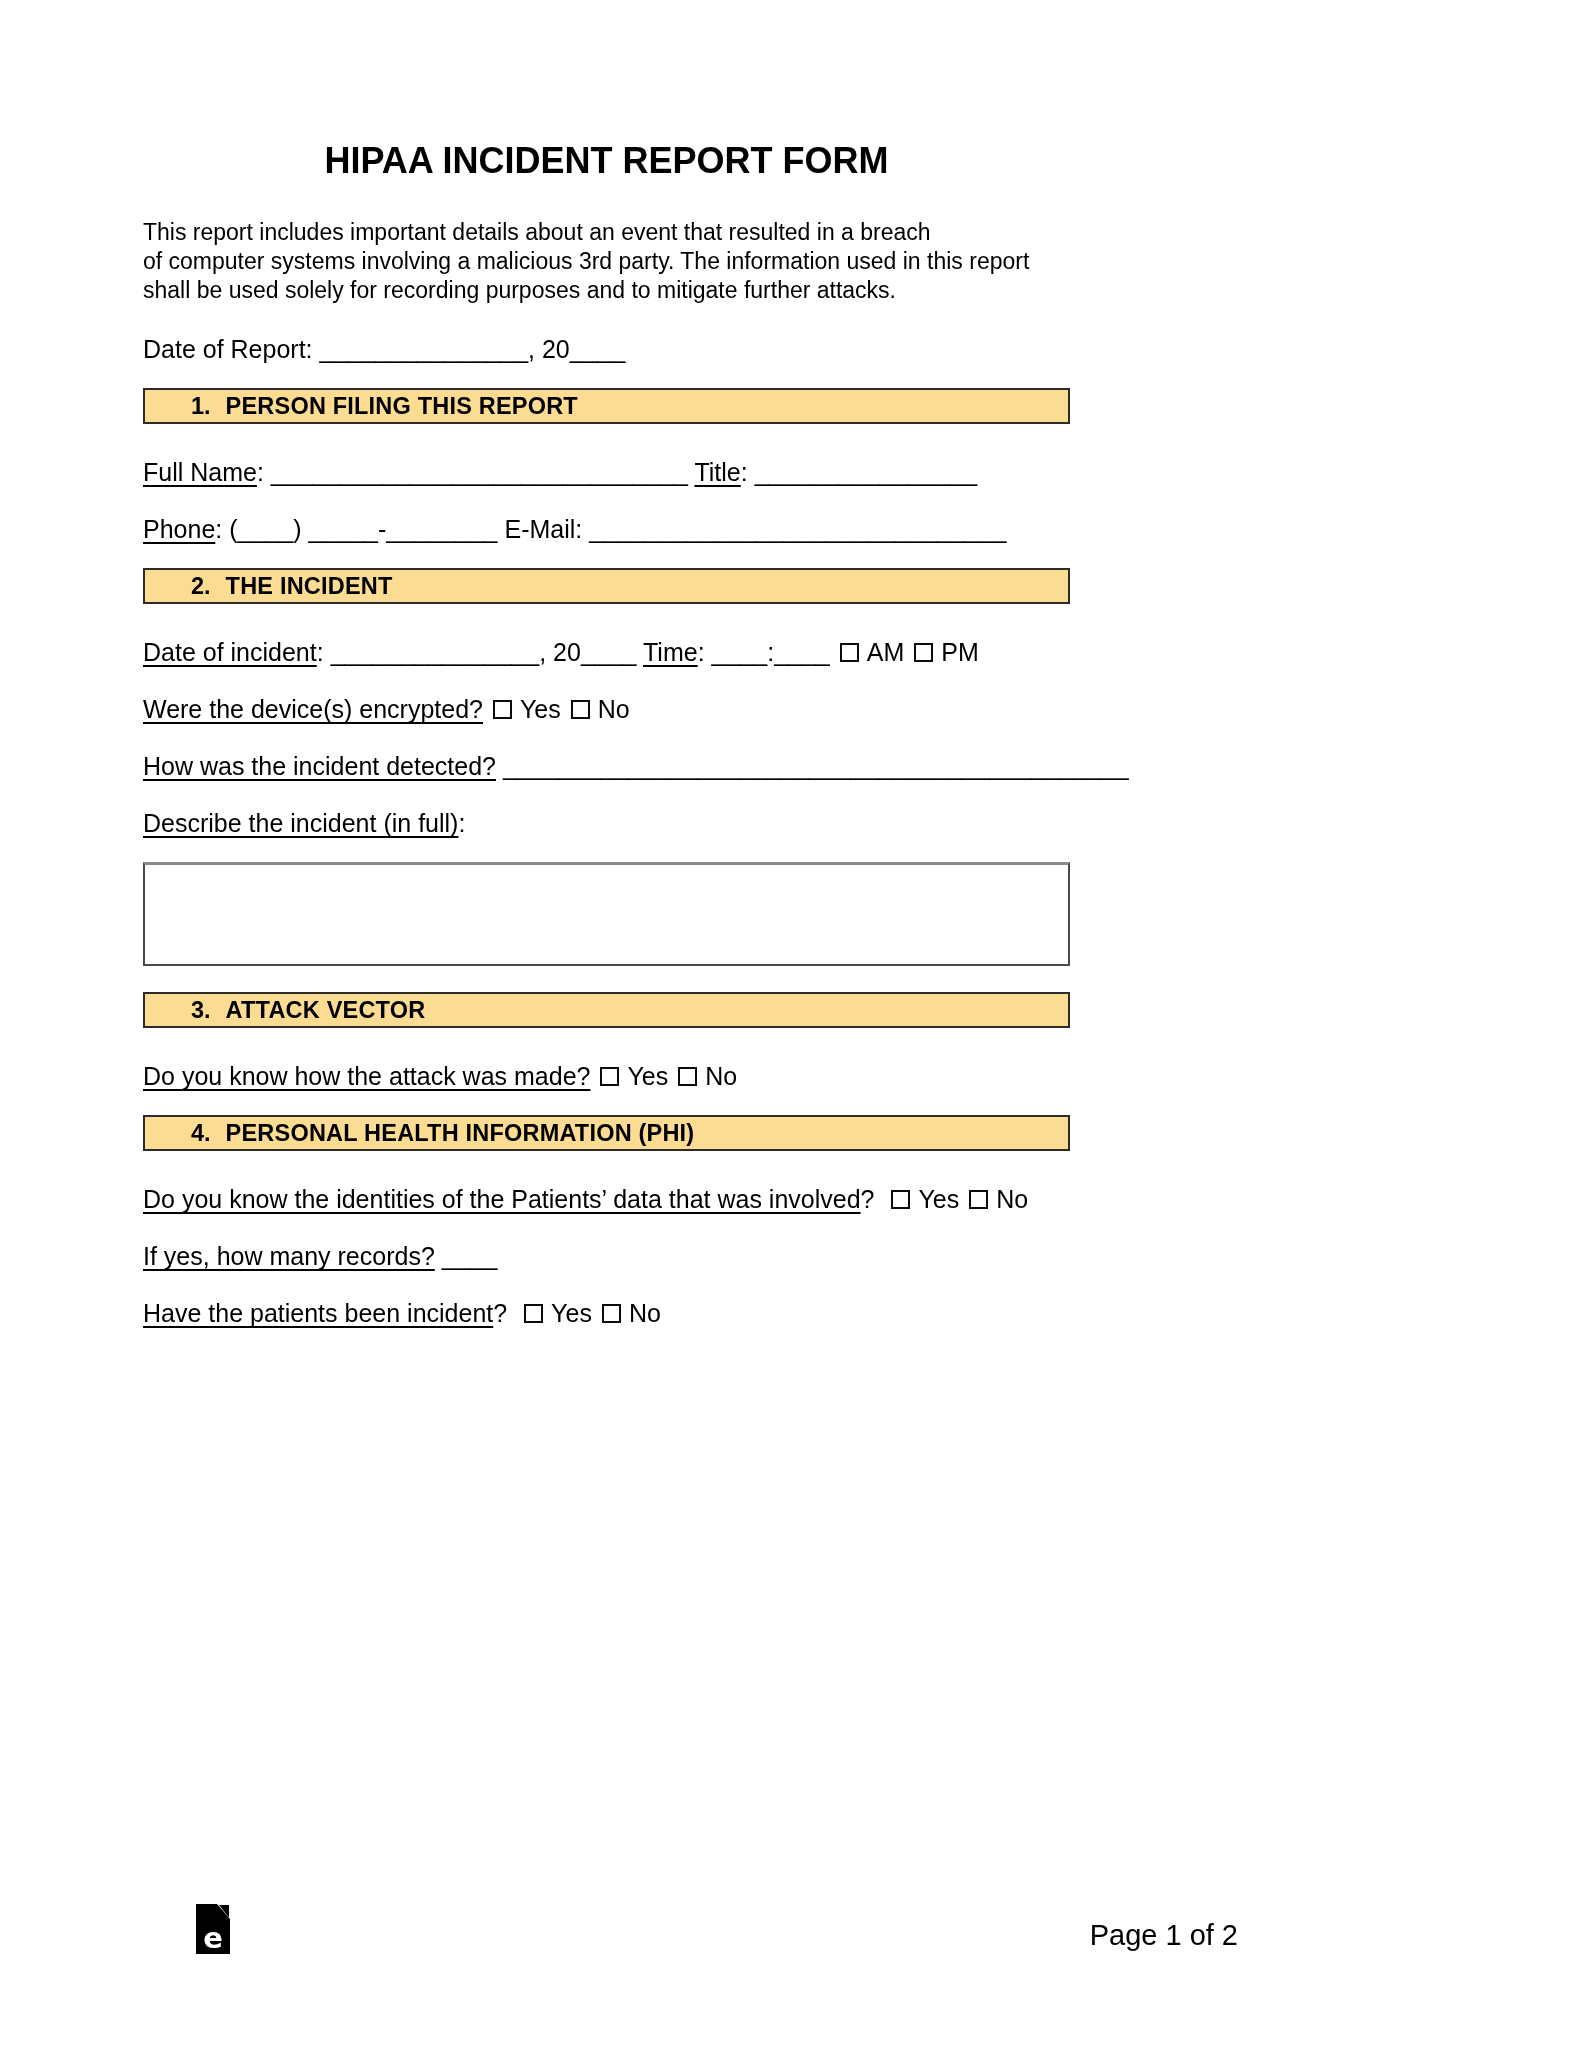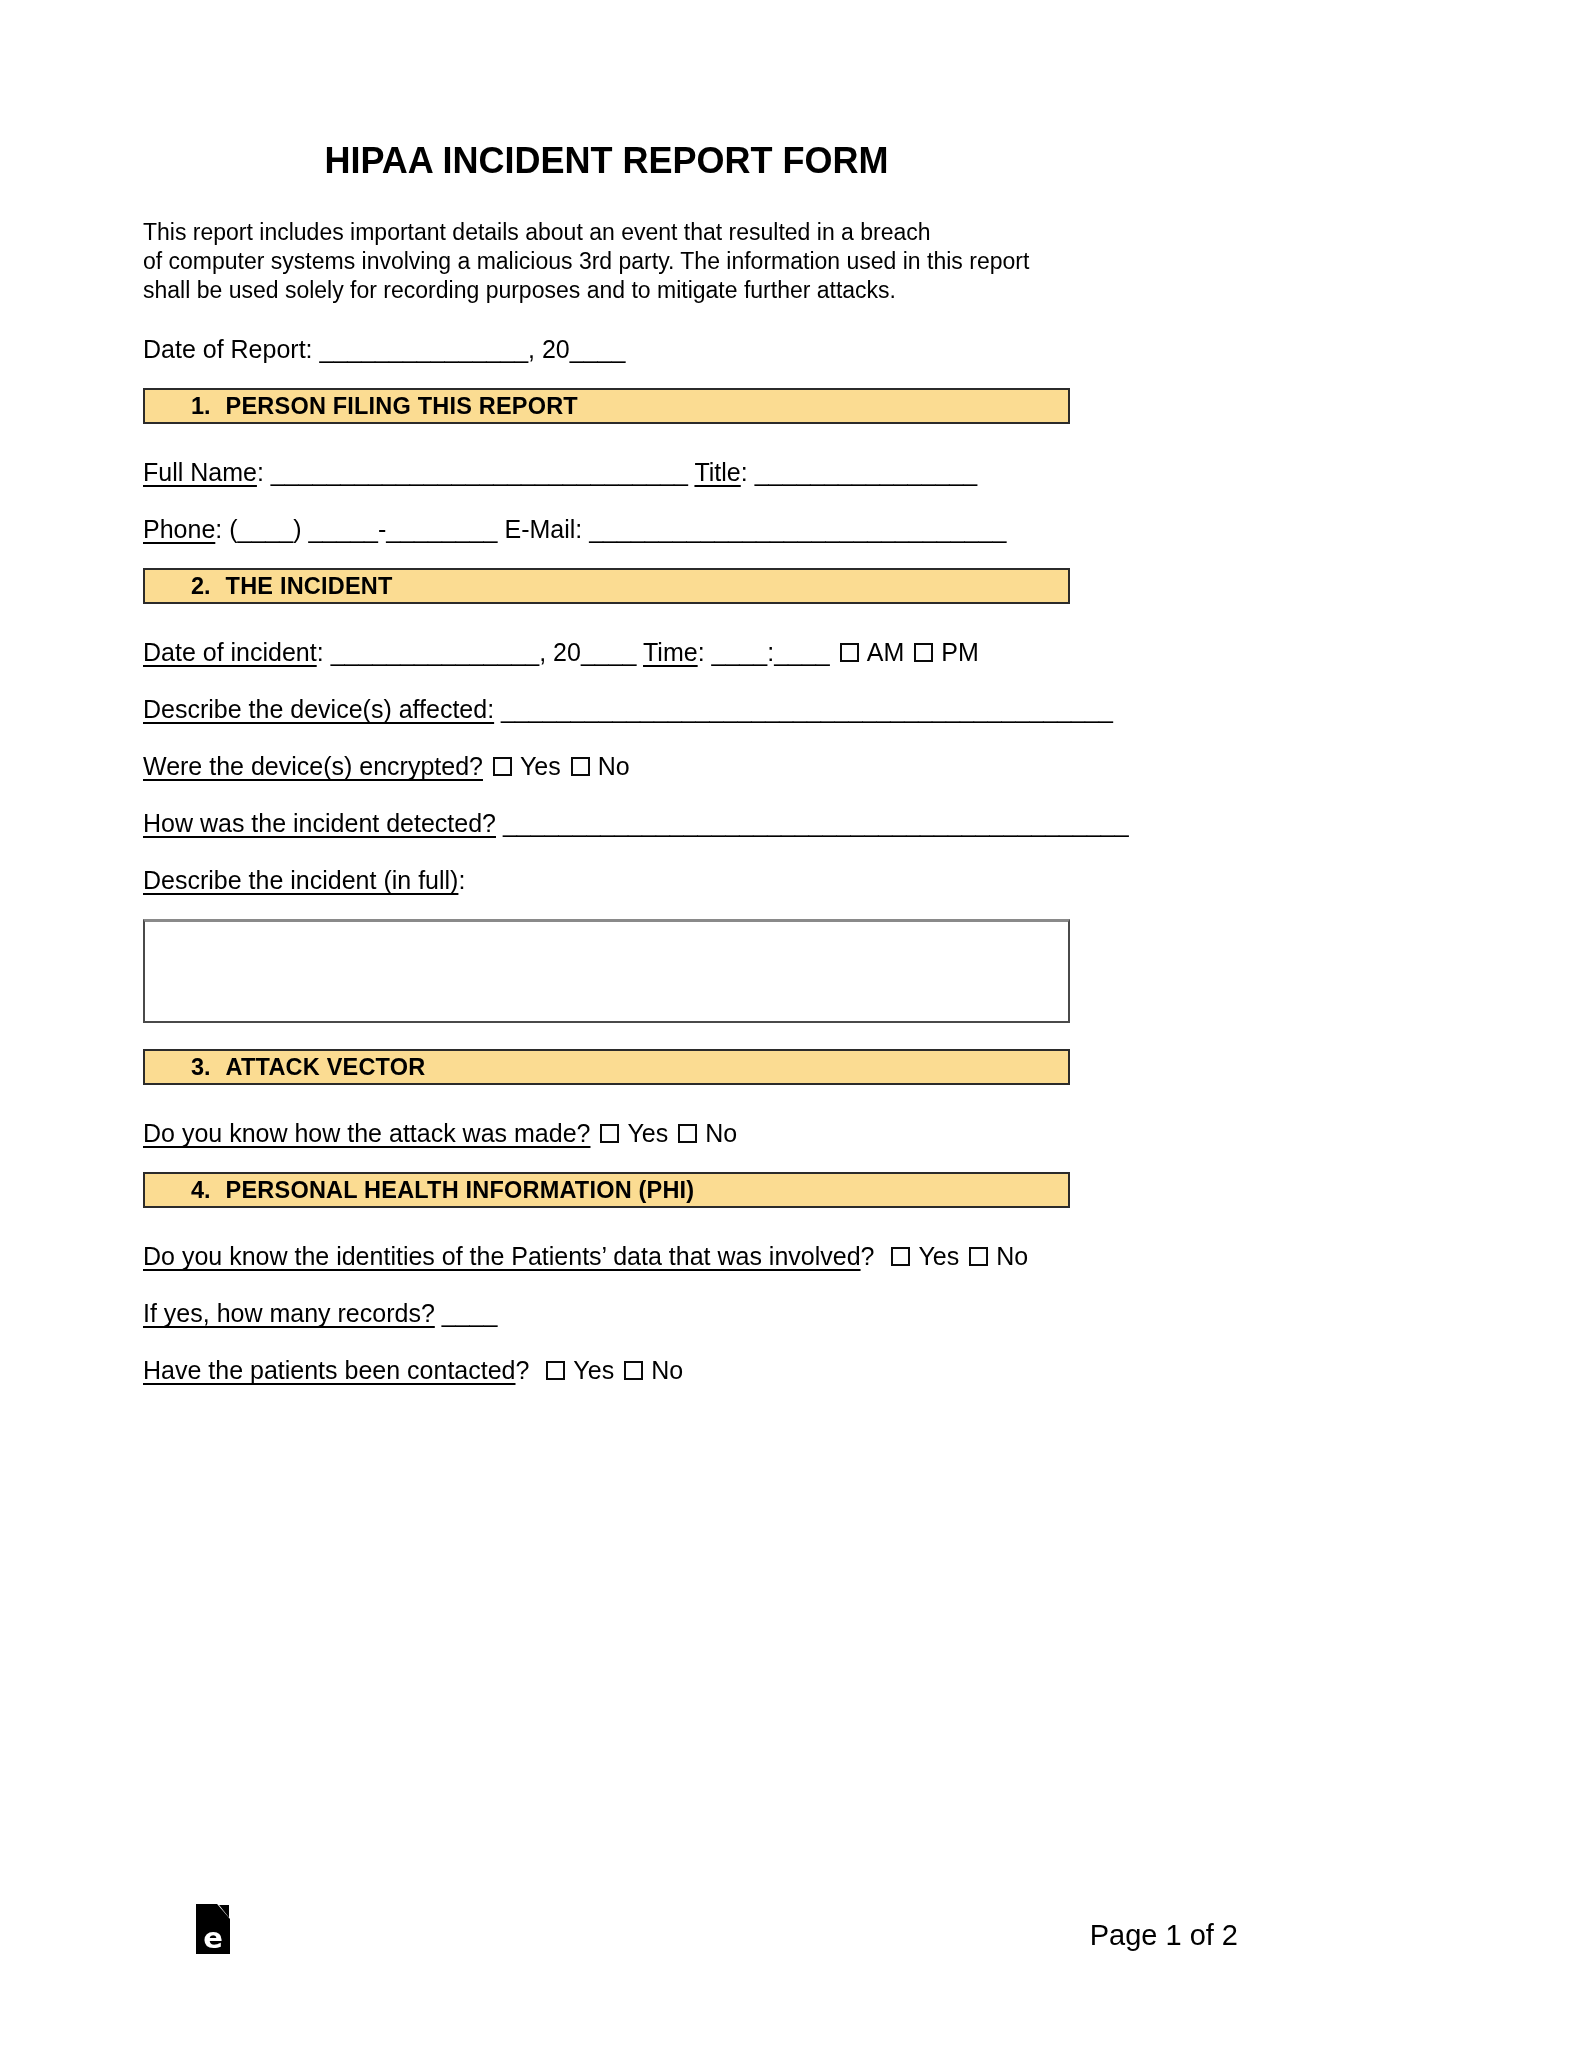--- a/index.html
+++ b/index.html
@@ -71,37 +71,36 @@
           <span class="sec-num">1.</span>
           <span class="sec-title">PERSON FILING THIS REPORT</span>
         </div>
         <div class="form-line"><span class="lbl">Full Name</span><span class="plain">: </span><span class="blank">______________________________</span><span class="plain"> </span><span class="lbl">Title</span><span class="plain">: </span><span class="blank">________________</span></div>
         <div class="form-line"><span class="lbl">Phone</span><span class="plain">: (</span><span class="blank">____</span><span class="plain">) </span><span class="blank">_____</span><span class="plain">-</span><span class="blank">________</span><span class="plain"> E-Mail: </span><span class="blank">______________________________</span></div>
         <div class="section-bar">
           <span class="sec-num">2.</span>
           <span class="sec-title">THE INCIDENT</span>
         </div>
         <div class="form-line"><span class="lbl">Date of incident</span><span class="plain">: </span><span class="blank">_______________</span><span class="plain">, 20</span><span class="blank">____</span><span class="plain"> </span><span class="lbl">Time</span><span class="plain">: </span><span class="blank">____</span><span class="plain">:</span><span class="blank">____</span><span class="cb-group"><span class="cb-box"></span><span class="cb-lbl">AM</span></span><span class="cb-group"><span class="cb-box"></span><span class="cb-lbl">PM</span></span></div>
-        <div class="form-line"><span class="lbl">Describe the device(s) affected:</span><span class="plain"> </span><span class="blank">____________________________________________</span></div>
         <div class="form-line"><span class="lbl">Were the device(s) encrypted?</span><span class="cb-group"><span class="cb-box"></span><span class="cb-lbl">Yes</span></span><span class="cb-group"><span class="cb-box"></span><span class="cb-lbl">No</span></span></div>
         <div class="form-line"><span class="lbl">How was the incident detected?</span><span class="plain"> </span><span class="blank">_____________________________________________</span></div>
         <div class="form-line"><span class="lbl">Describe the incident (in full)</span><span class="plain">:</span></div>
         <div class="big-box"></div>
         <div class="section-bar">
           <span class="sec-num">3.</span>
           <span class="sec-title">ATTACK VECTOR</span>
         </div>
         <div class="form-line"><span class="lbl">Do you know how the attack was made?</span><span class="cb-group"><span class="cb-box"></span><span class="cb-lbl">Yes</span></span><span class="cb-group"><span class="cb-box"></span><span class="cb-lbl">No</span></span></div>
         <div class="section-bar">
           <span class="sec-num">4.</span>
           <span class="sec-title">PERSONAL HEALTH INFORMATION (PHI)</span>
         </div>
         <div class="form-line"><span class="lbl">Do you know the identities of the Patients’ data that was involved</span><span class="plain">? </span><span class="cb-group"><span class="cb-box"></span><span class="cb-lbl">Yes</span></span><span class="cb-group"><span class="cb-box"></span><span class="cb-lbl">No</span></span></div>
         <div class="form-line"><span class="lbl">If yes, how many records?</span><span class="plain"> </span><span class="blank">____</span></div>
-        <div class="form-line"><span class="lbl">Have the patients been contacted</span><span class="plain">? </span><span class="cb-group"><span class="cb-box"></span><span class="cb-lbl">Yes</span></span><span class="cb-group"><span class="cb-box"></span><span class="cb-lbl">No</span></span></div>
+        <div class="form-line"><span class="lbl">Have the patients been incident</span><span class="plain">? </span><span class="cb-group"><span class="cb-box"></span><span class="cb-lbl">Yes</span></span><span class="cb-group"><span class="cb-box"></span><span class="cb-lbl">No</span></span></div>
       </div>
   </div>
 
   <div class="logo">
     <div class="logo-body"></div>
     <div class="logo-fold"></div>
     <div class="logo-letter">e</div>
   </div>
   <div class="page-num">Page 1 of 2</div>
 </div>

